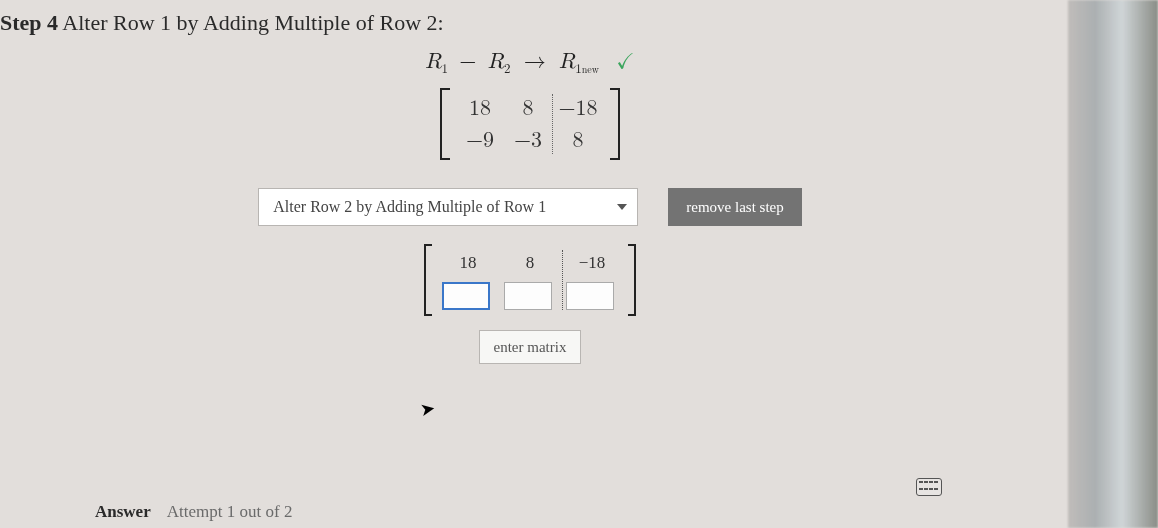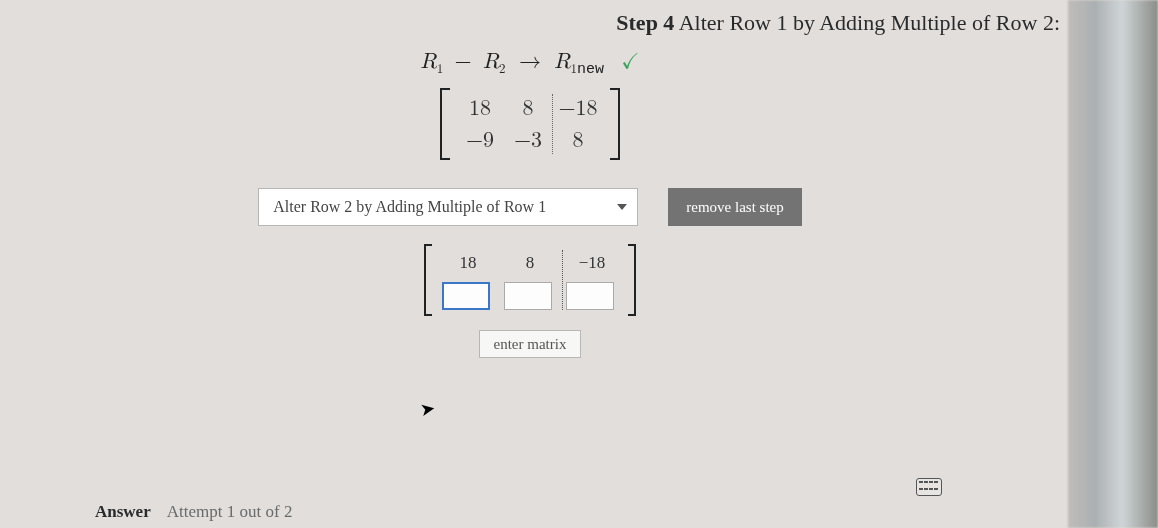--- a/index.html
+++ b/index.html
@@ -21,36 +21,36 @@
     filter: blur(1px);
   }
   .content {
     position: absolute;
     left: 0; top: 0;
     width: 1060px;
     height: 528px;
     padding: 10px 0 0 0;
   }
   .step-header {
-    text-align: right;
+    text-align: left;
     font-size: 22px;
     color: #2a2a2a;
     margin-bottom: 12px;
   }
   .step-header b { font-weight: bold; }
   .row-op {
     text-align: center;
     font-family: "Latin Modern Math", "STIX Two Math", "Cambria Math", Georgia, serif;
     font-size: 22px;
     font-style: italic;
     margin-bottom: 10px;
     color: #222;
   }
   .row-op .sub { font-size: 13px; vertical-align: sub; font-style: normal; }
-  .row-op .subword { font-size: 15px; vertical-align: sub; font-style: normal; font-family: Liberation Mono, monospace; }
+  .row-op .subword { font-size: 10px; vertical-align: sub; font-style: normal; }
   .row-op .arrow { font-style: normal; margin: 0 6px; }
   .row-op .check { color: #3ba55d; font-style: normal; margin-left: 10px; }
 
   .matrix-wrap {
     display: flex;
     justify-content: center;
     margin-bottom: 28px;
   }
   .matrix {
     display: flex;
@@ -169,21 +169,21 @@
   .input-cell.focus {
     border: 2px solid #3a77c9;
     outline: none;
   }
 
   .enter-matrix-wrap {
     display: flex;
     justify-content: center;
   }
   .enter-matrix-btn {
-    height: 28px;
+    height: 34px;
     padding: 0 14px;
     background: #f7f7f5;
     border: 1px solid #b8b5b2;
     font-family: Georgia, serif;
     font-size: 15px;
     color: #555;
     cursor: pointer;
   }
 
   .cursor-arrow {

